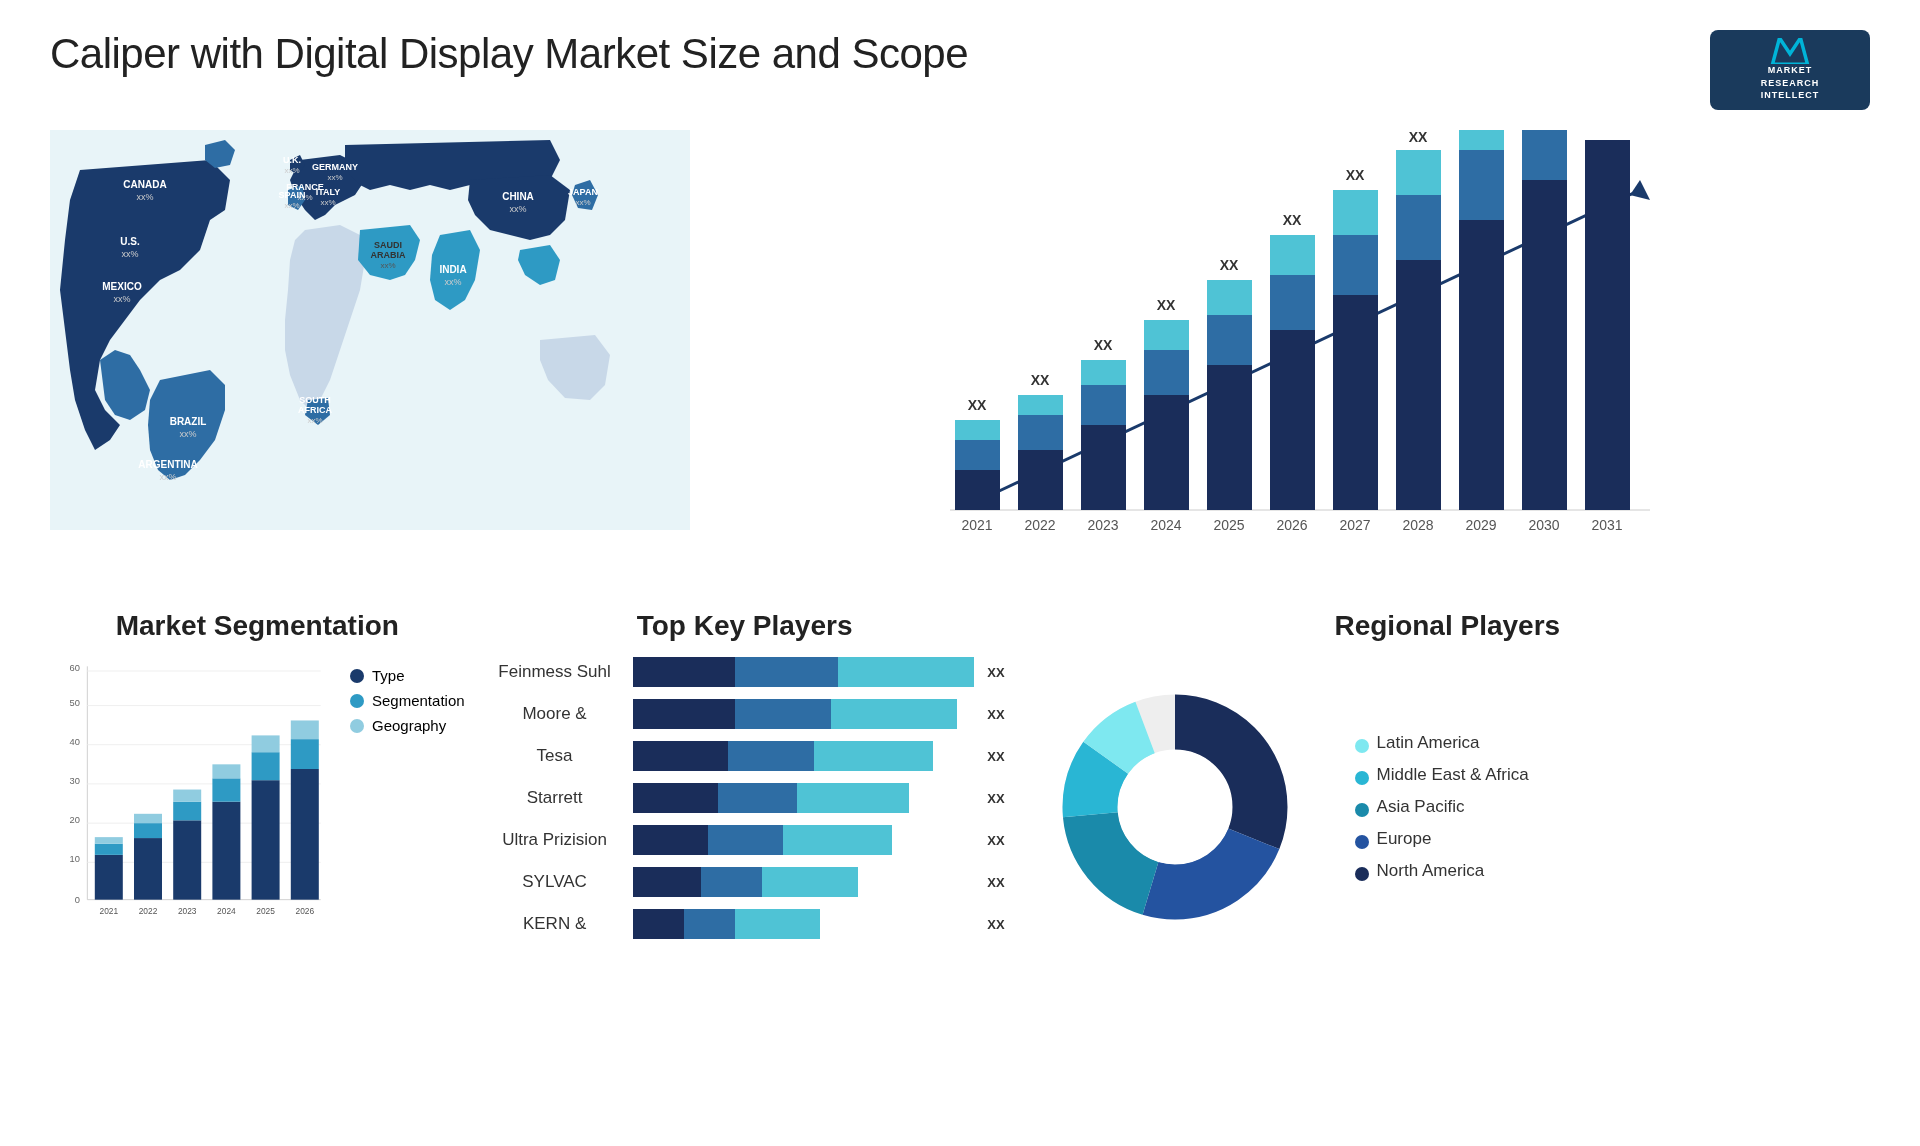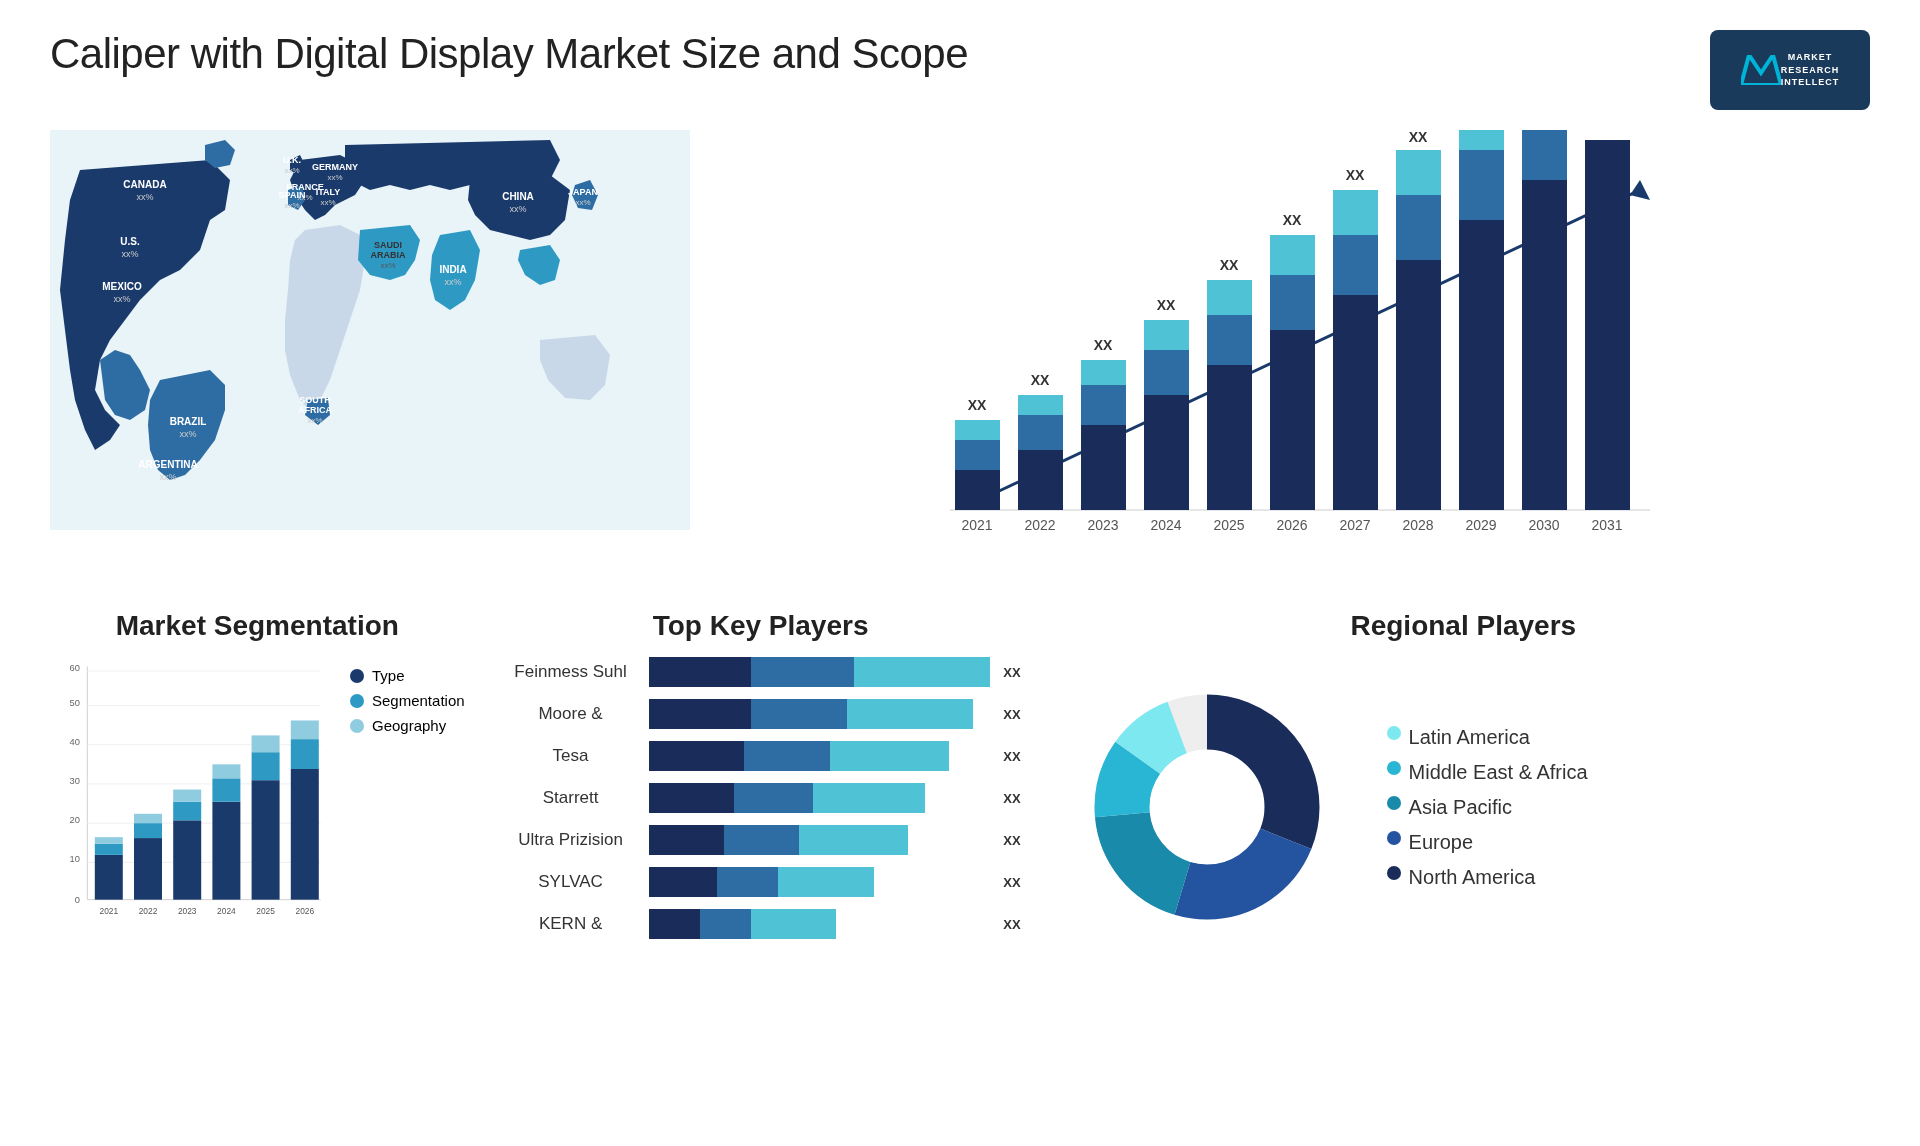--- a/index.html
+++ b/index.html
@@ -41,21 +41,21 @@
       flex-direction: column;
       align-items: center;
     }
 
     .logo-box {
       width: 160px;
       height: 80px;
       background: #1a3a5c;
       border-radius: 8px;
       display: flex;
-      flex-direction: row;
+      flex-direction: column;
       align-items: center;
       justify-content: center;
       padding: 8px;
     }
 
     
     .main-content {
       display: flex;
       flex: 1;
       gap: 20px;
@@ -71,21 +71,21 @@
     
     .chart-section {
       flex: 1;
       height: 460px;
       position: relative;
     }
 
     
     .bottom-content {
       display: flex;
-      gap: 36px;
+      gap: 20px;
       margin-top: 20px;
       height: 570px;
     }
 
     .segmentation-section {
       flex: 0 0 400px;
     }
 
     .players-section {
       flex: 0 0 520px;
@@ -151,23 +151,23 @@
     }
 
     .legend-container {
       display: flex;
       flex-direction: column;
       gap: 12px;
     }
 
     .legend-item {
       display: flex;
-      align-items: flex-start;
+      align-items: flex-end;
       gap: 8px;
-      font-size: 20px;
+      font-size: 17px;
       color: #333;
     }
 
     .legend-dot {
       width: 14px;
       height: 14px;
       border-radius: 50%;
       flex-shrink: 0;
     }
 

